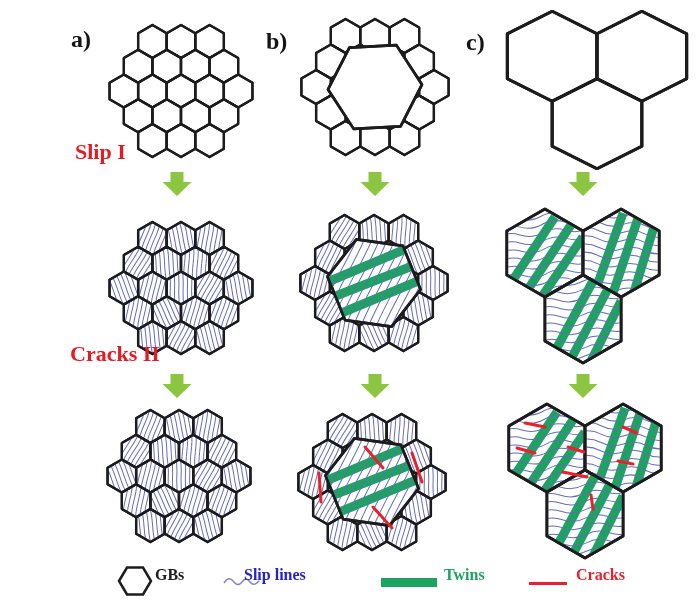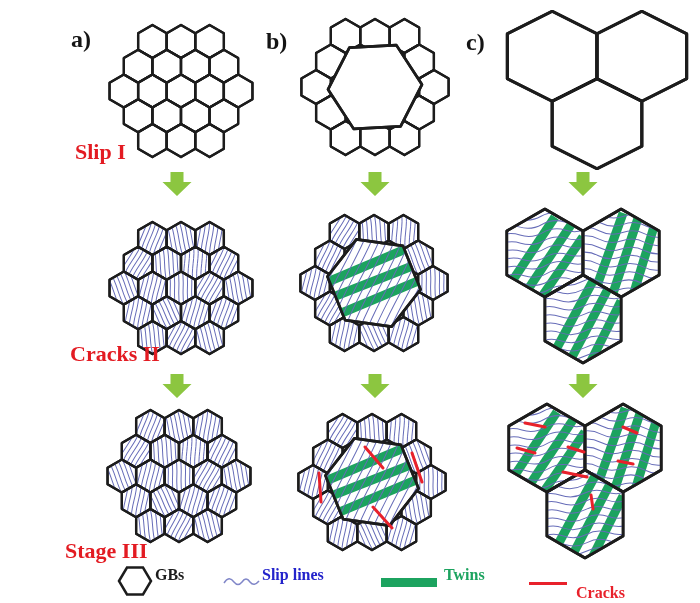--- a/index.html
+++ b/index.html
@@ -1281,32 +1281,31 @@
       <path d="M368.5 374 h13 v10 h8 L375 398 L360.5 384 h8 Z" fill="#8cc640"></path>
       <path d="M576.5 374 h13 v10 h8 L583 398 L568.5 384 h8 Z" fill="#8cc640"></path>
     </svg>
 
   <div class="plabel" style="left:71px;top:27px">a)</div>
   <div class="plabel" style="left:266px;top:29px">b)</div>
   <div class="plabel" style="left:466px;top:30px">c)</div>
 
   <div class="slabel" style="left:75px;top:141px">Slip I</div>
   <div class="slabel" style="left:70px;top:343px">Cracks II</div>
-  <div class="slabel" style="left:65px;top:540px">Stage III</div>
 
   <div>
     <svg class="leg-icon" style="left:117px;top:566px" width="36" height="30">
       <polygon points="2,15 10,1.6 26,1.6 34,15 26,28.4 10,28.4" fill="none" stroke="var(--outline)" stroke-width="2.5"></polygon>
     </svg>
     <div class="leg-text leg-black" style="left:155px;top:567px">GBs</div>
 
     <svg class="leg-icon" style="left:222px;top:574px" width="40" height="16">
       <path d="M2,9 q5,-8 10,-1 q4,5 8,0 q4,-6 8,0 q4,5 9,-1" fill="none" stroke="var(--slip-light)" stroke-width="1.5"></path>
     </svg>
-    <div class="leg-text leg-blue" style="left:262px;top:567px">Slip lines</div>
+    <div class="leg-text leg-blue" style="left:244px;top:567px">Slip lines</div>
 
     <div class="leg-bar"></div>
     <div class="leg-text leg-green" style="left:444px;top:567px">Twins</div>
 
     <div class="leg-line"></div>
-    <div class="leg-text leg-red" style="left:576px;top:585px">Cracks</div>
+    <div class="leg-text leg-red" style="left:576px;top:567px">Cracks</div>
   </div>
 </div>
 
 </body></html>

